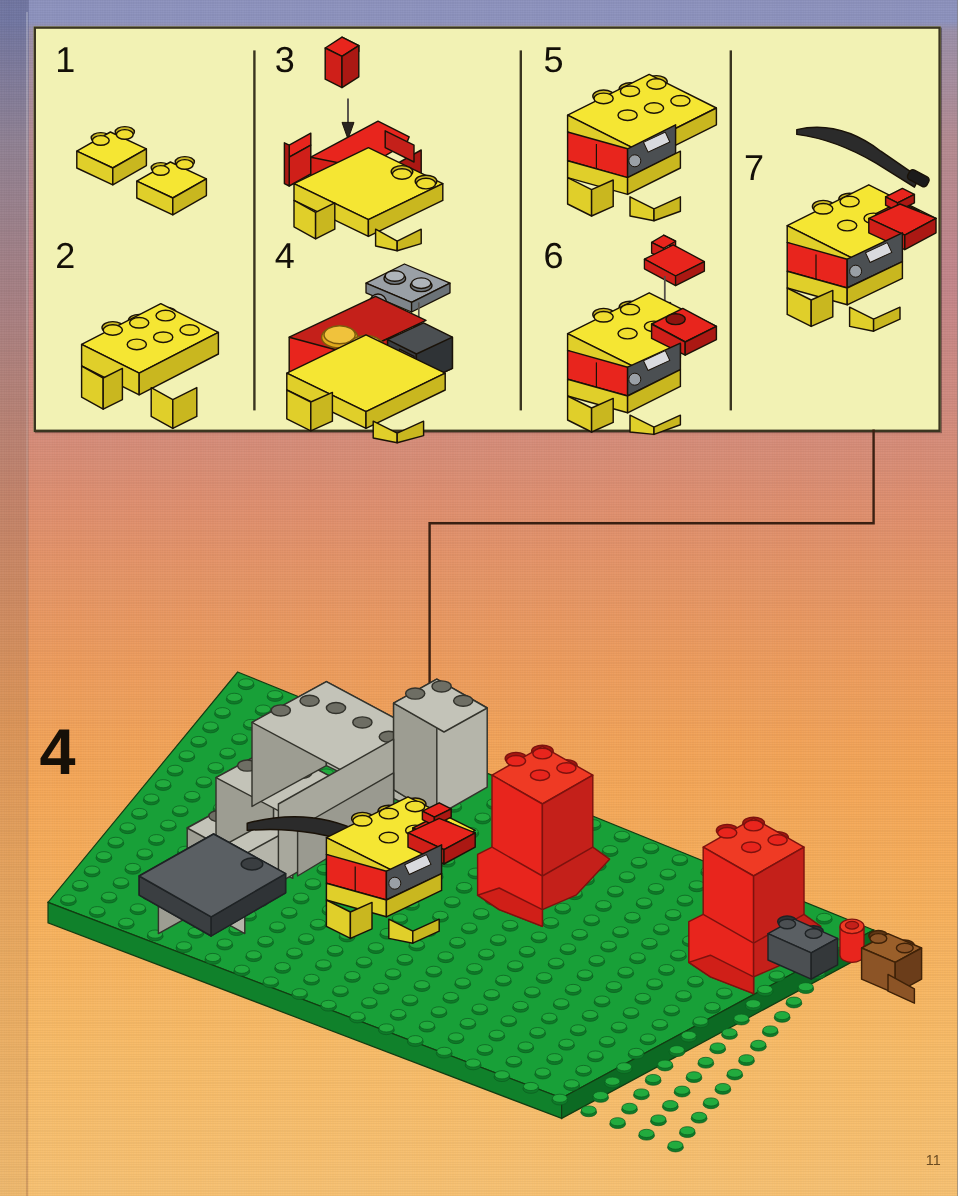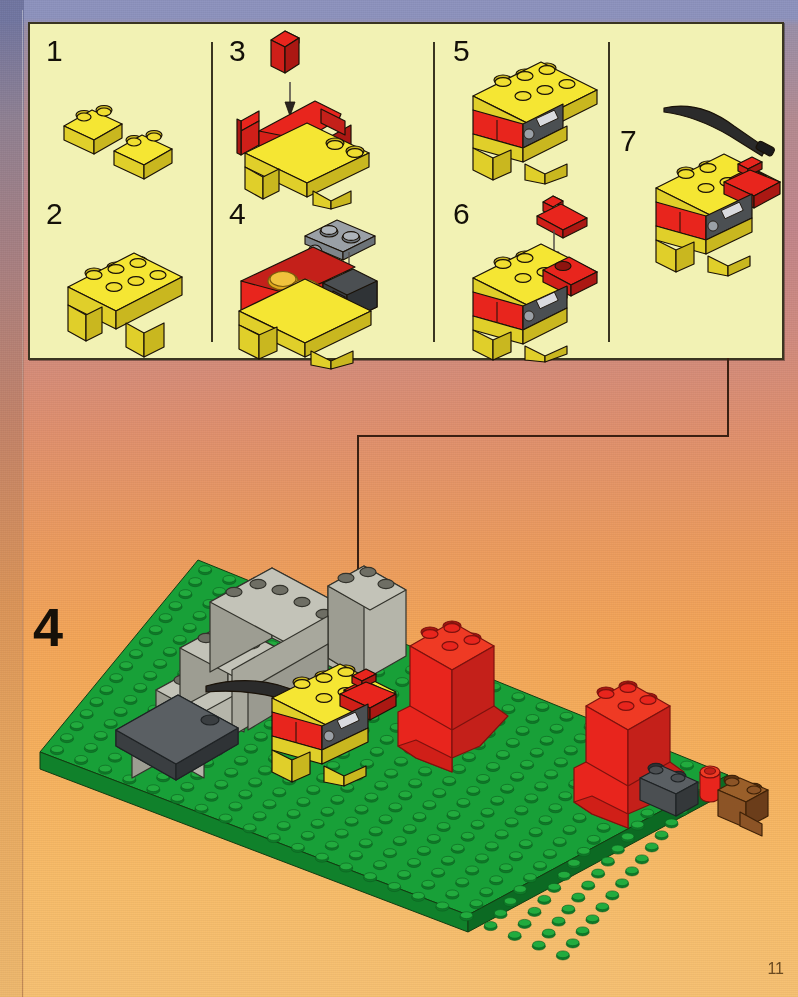--- a/index.html
+++ b/index.html
@@ -84,21 +84,21 @@
     position:absolute;left:6px;top:915px;
     font-size:44px;font-weight:bold;letter-spacing:-1px;
     font-family:"Liberation Sans", sans-serif;
     color:#f98a80;
     -webkit-text-stroke:3px #fbe3c9;
     paint-order:stroke fill;
     text-shadow:0 0 2px rgba(255,240,220,.9);
     white-space:nowrap;
   }
   #page-number{
-    position:absolute;right:14px;top:960px;font-size:16px;color:#6a4a20;
+    position:absolute;right:14px;top:960px;font-size:12px;color:#6a4a20;
     font-family:"Liberation Sans", sans-serif;
   }
 </style>
 </head>
 <body>
 
 <div id="page">
 
   <div class="bg-base"></div>
   <div class="bg-spine"></div>

